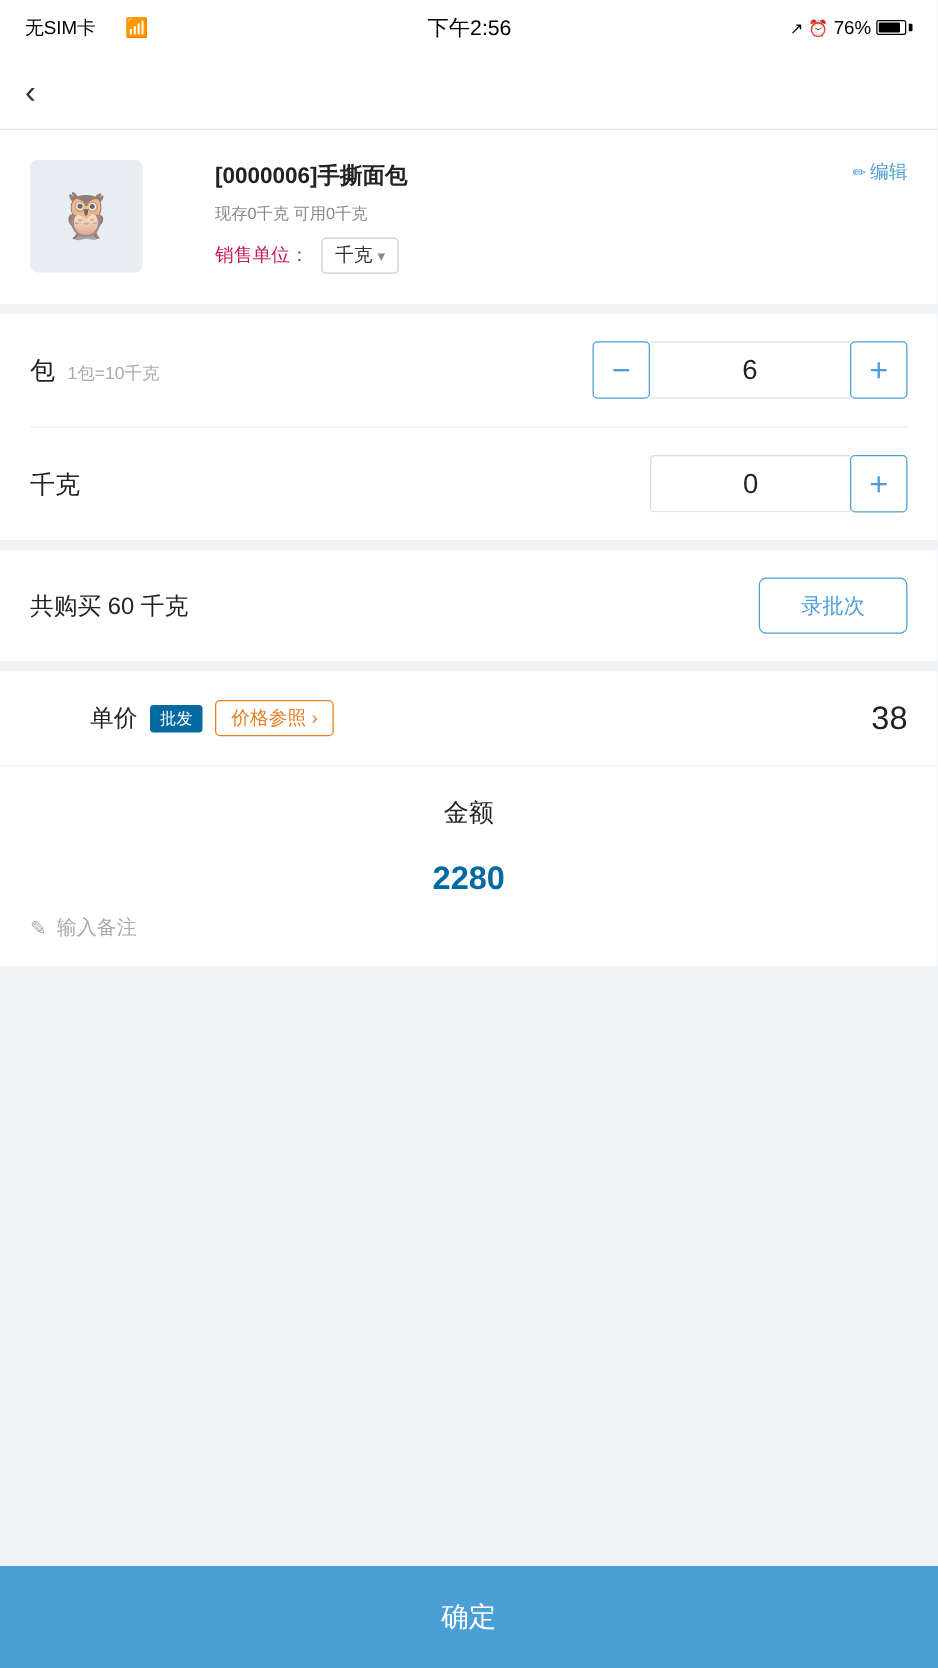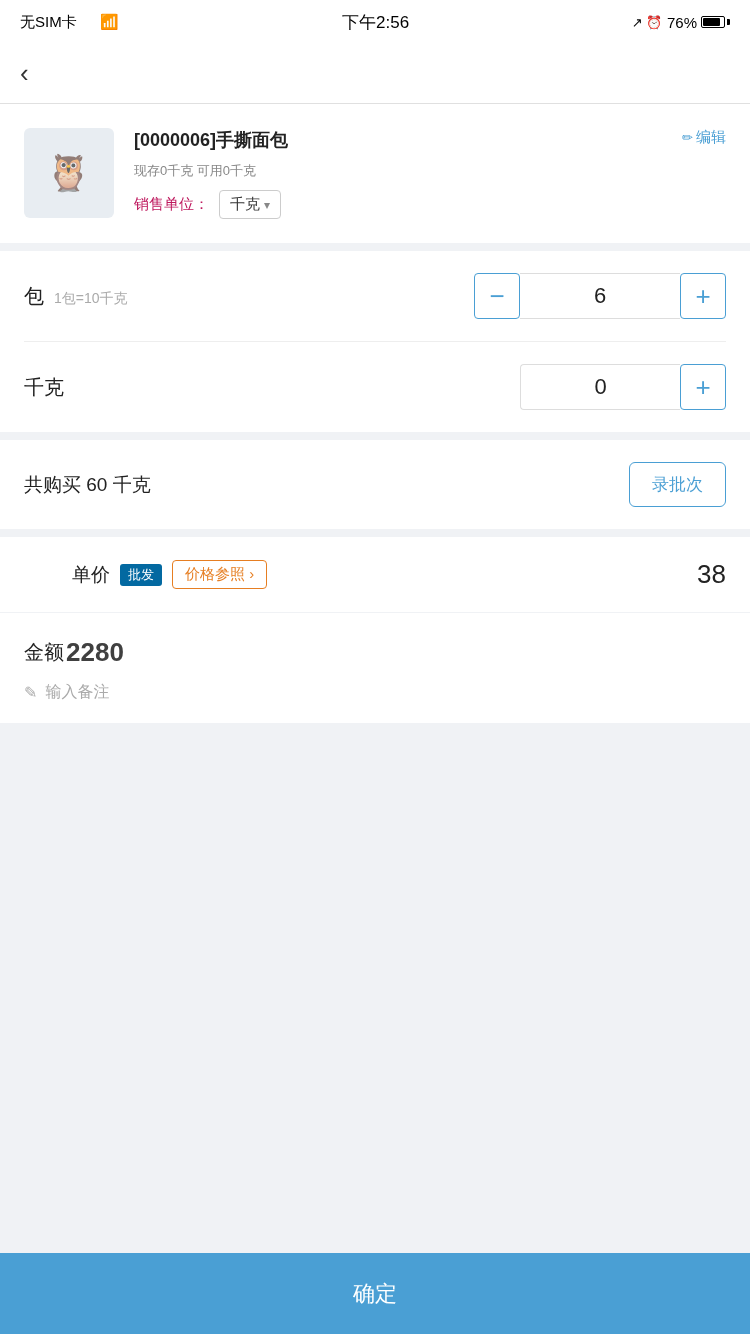--- a/index.html
+++ b/index.html
@@ -71,21 +71,21 @@
       display: flex;
       align-items: center;
       justify-content: center;
       flex-shrink: 0;
     }
     .product-thumb-icon {
       font-size: 36px;
       color: #6fa8c4;
       opacity: 0.7;
     }
-    .product-info { flex: 1; }
+    .product-info { flex: 1; margin-left: 38px; }
     .product-name-row {
       display: flex;
       justify-content: space-between;
       align-items: flex-start;
     }
     .product-name {
       font-size: 18px;
       font-weight: 600;
       color: #222;
       flex: 1;
@@ -195,21 +195,21 @@
     }
     .total-text {
       font-size: 19px;
       color: #222;
     }
     .batch-btn {
       border: 1px solid #4a9fd4;
       color: #4a9fd4;
       background: #fff;
       border-radius: 6px;
-      padding: 10px 22px;
+      padding: 10px 33px;
       font-size: 17px;
       cursor: pointer;
     }
 
     
     .price-section {
       background: #fff;
       border-top: 8px solid #f0f2f5;
       padding: 22px 24px;
       display: flex;
@@ -253,29 +253,30 @@
 
     
     .amount-section {
       background: #fff;
       border-top: 1px solid #f0f2f5;
       padding: 24px 24px 10px;
     }
     .amount-row {
       display: flex;
       align-items: center;
-      gap: 2px;
+      gap: 23px;
+      flex-direction: column;
     }
     .amount-label {
       font-size: 20px;
       color: #222;
     }
     .amount-value {
       font-size: 26px;
-      color: #404040;
+      color: #0369a1;
       font-weight: 600;
     }
     .note-row {
       display: flex;
       align-items: center;
       gap: 8px;
       margin-top: 14px;
       padding-bottom: 10px;
     }
     .note-icon {

